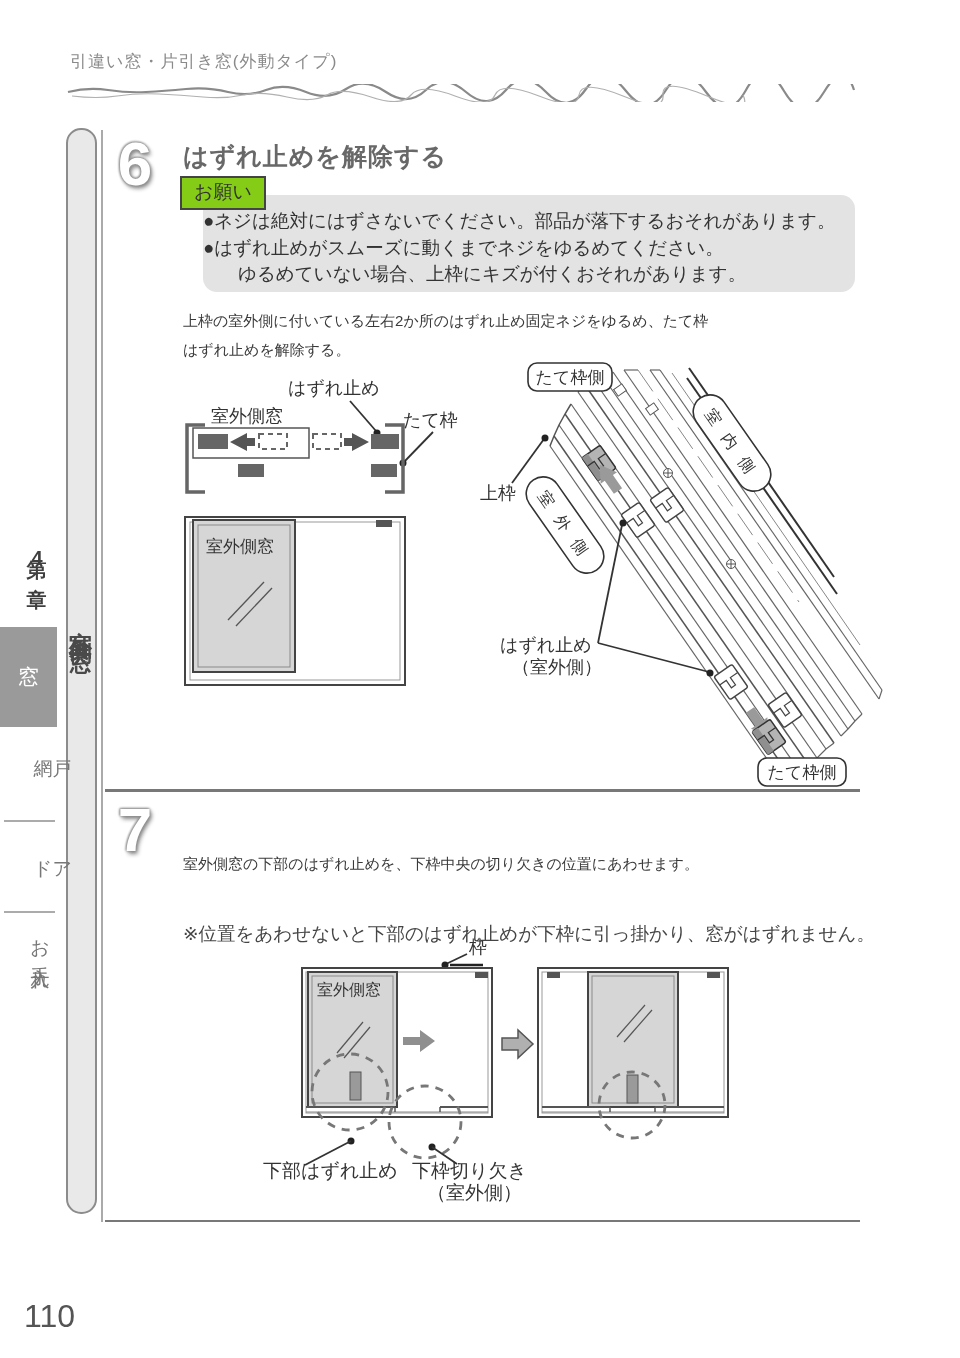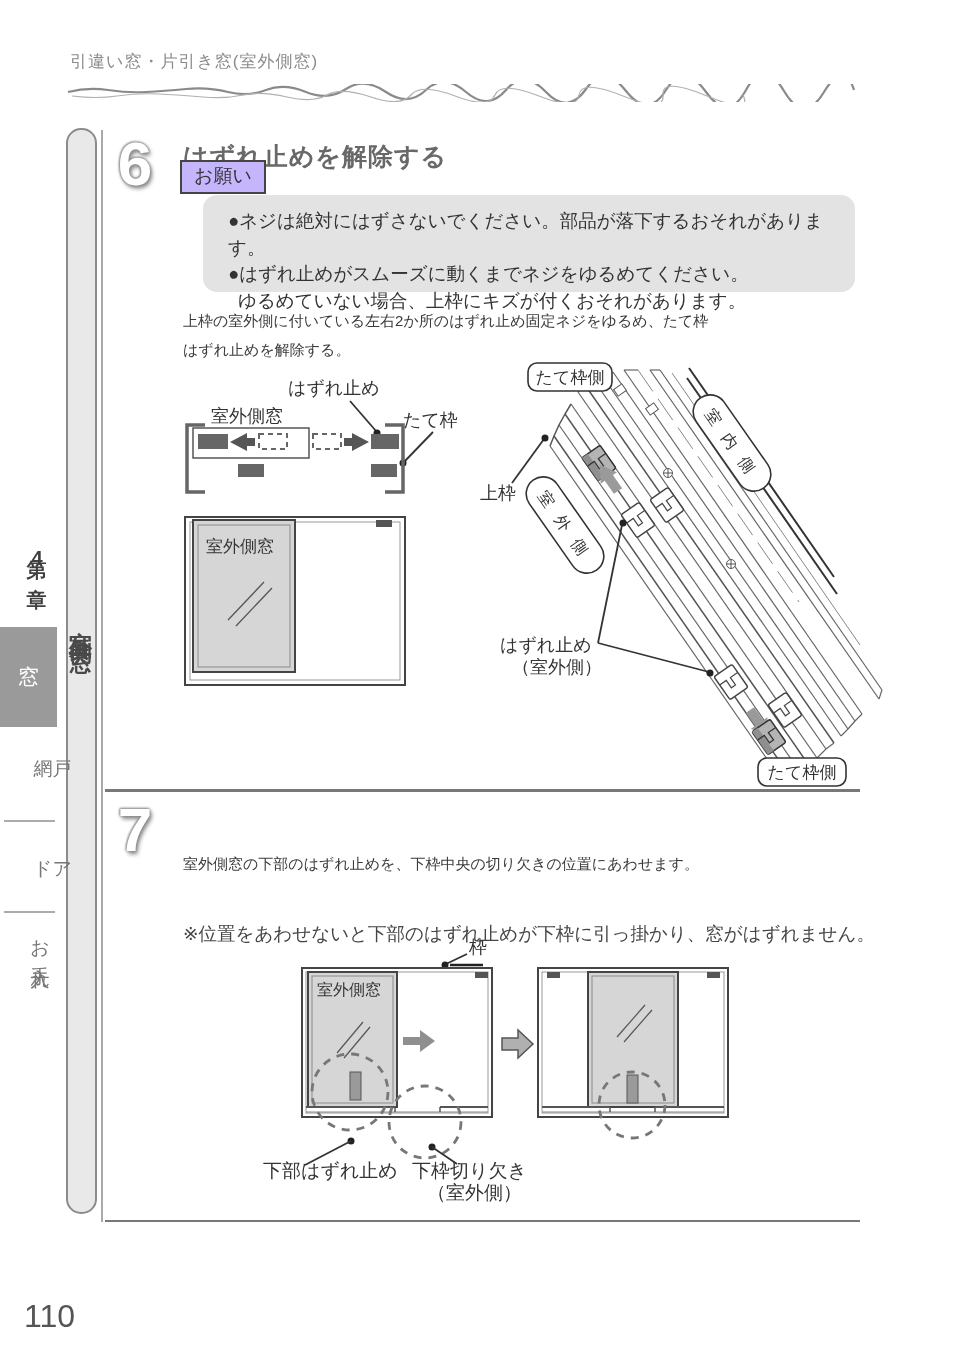--- a/index.html
+++ b/index.html
@@ -23,36 +23,36 @@
            font-size:21px;display:flex;align-items:center;justify-content:center;}
   .tab-plain{left:0;width:57px;text-align:center;font-size:19px;color:#777;padding-left:24px;}
   .side-div{left:4px;width:51px;height:2px;background:#ababab;}
   .tab-care{left:27px;top:926px;writing-mode:vertical-rl;text-orientation:upright;
            font-size:19px;color:#777;letter-spacing:3px;}
   .pagenum{left:24px;top:1298px;font-size:32px;color:#555;}
 
   .step-num{width:64px;text-align:center;font-size:62px;font-weight:bold;color:#fff;
             text-shadow:0 0 3px #8f8f8f,0 0 3px #8f8f8f,2px 3px 4px #888,-1px -1px 2px #b5b5b5;}
   .step-title{font-size:25px;color:#686868;font-weight:bold;letter-spacing:1px;}
-  .notice-label{left:180px;top:160px;border:2px solid #444;background:#c4b5fd;
+  .notice-label{left:180px;top:176px;border:2px solid #444;background:#84cc16;
             padding:1px 12px 3px 12px;font-size:19px;color:#333;z-index:2;}
   .notice-box{left:203px;top:195px;width:652px;height:97px;background:#e3e3e3;border-radius:14px;z-index:1;}
-  .notice-line{margin-left:25px;font-size:18.5px;color:#333;line-height:26.5px;}
+  .notice-line{margin-left:0;font-size:18.5px;color:#333;line-height:26.5px;}
   .notice-box .pad-top{padding-top:13px;}
   .notice-indent{margin-left:35px;}
   .body-text{font-size:15px;color:#3a3a3a;line-height:29px;}
   .note-text{font-size:18.5px;color:#454545;}
   .hline{background:#787878;}
 </style>
 </head>
 <body>
 
 <div class="page">
 
-  <div class="abs breadcrumb">引違い窓・片引き窓(室外側窓)</div>
+  <div class="abs breadcrumb">引違い窓・片引き窓(外動タイプ)</div>
   <svg class="abs" style="left:66px;top:84px;" width="826" height="18">
     <path d="M2,8 q20,-5 40,-2 t38,2 t40,-3 t42,3 t38,-2 t40,2 t40,-3 t40,3 t40,-2 t40,2 t40,-2 t40,2 t40,-3 t40,2 t40,-1 t40,2 t40,-2 t38,1 t40,1 t30,-2" stroke="#8a8a8a" fill="none" stroke-width="2.2"></path>
     <path d="M6,12 q25,3 45,0 t42,-2 t44,3 t40,-2 t44,2 t40,-2 t44,2 t40,-2 t44,1 t40,-1 t44,1 t40,-1 t44,1 t40,-1 t44,1 t36,-1" stroke="#b0b0b0" fill="none" stroke-width="1.2"></path>
   </svg>
 
   <div class="abs vrule"></div>
   <div class="abs side-tab">
     <div class="side-tab-label">室外側窓</div>
   </div>
   <div class="abs chapter">第4章</div>

